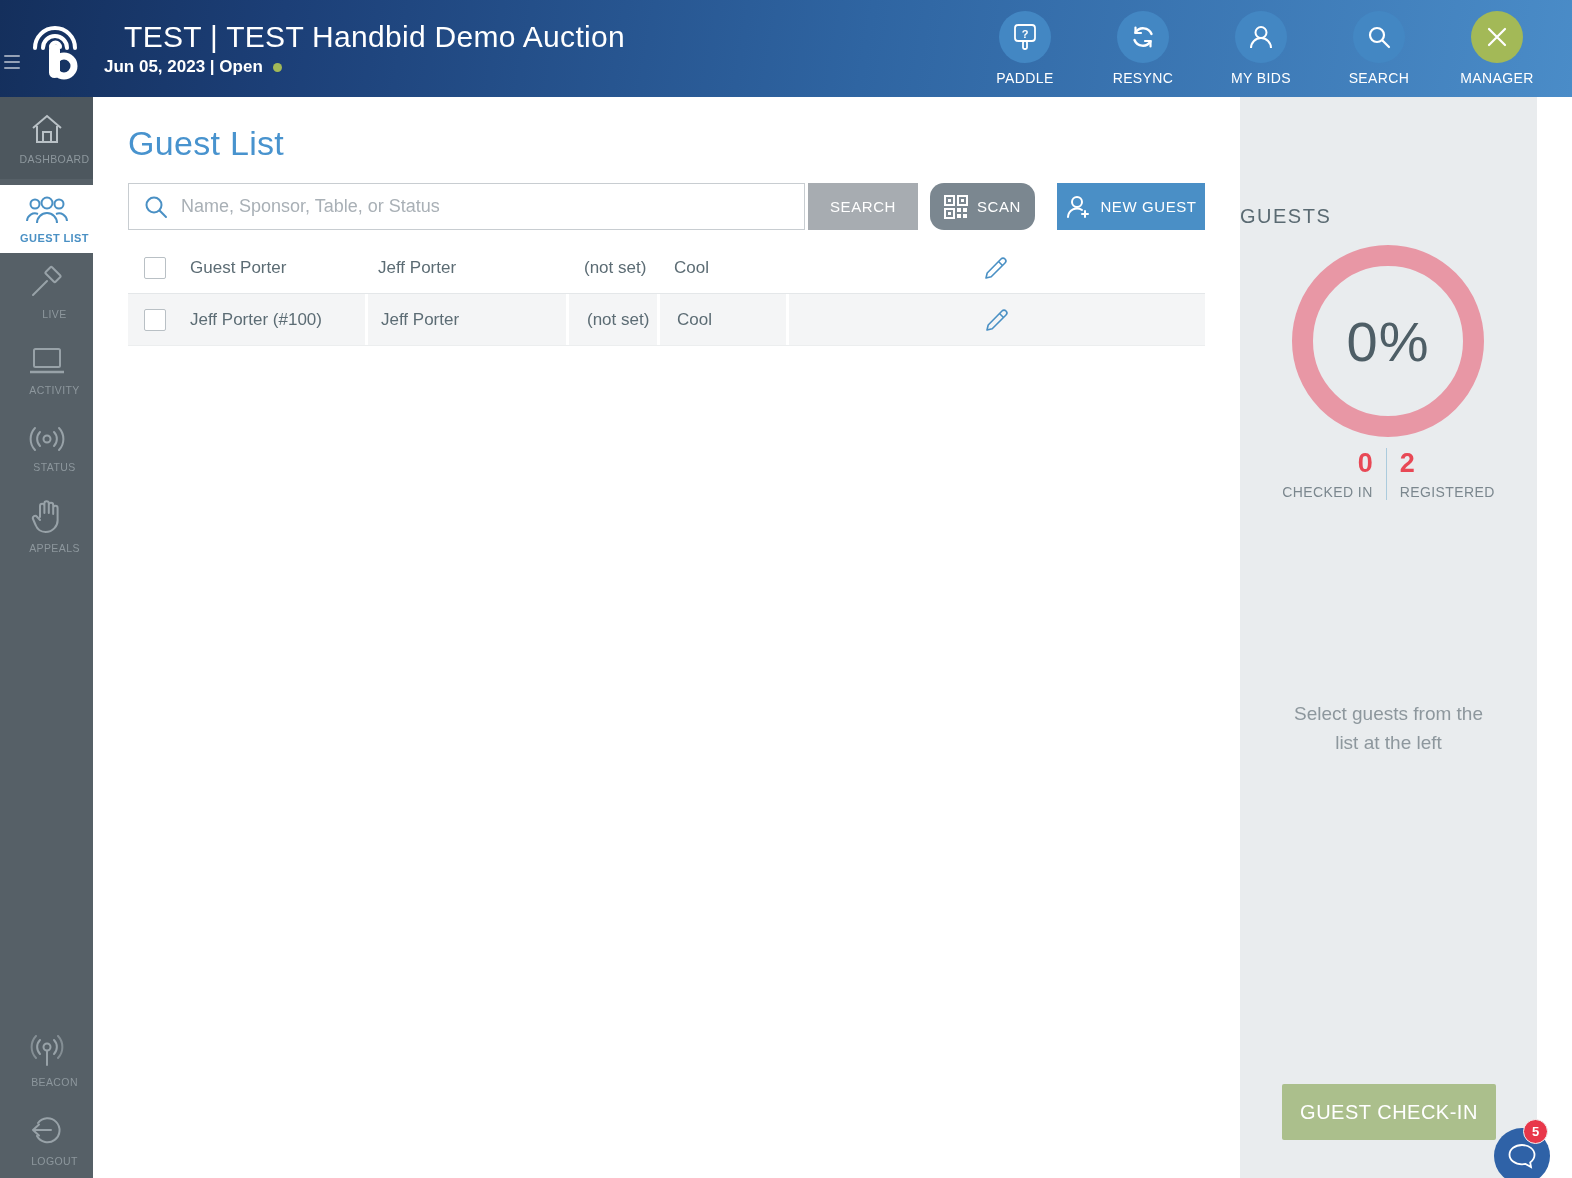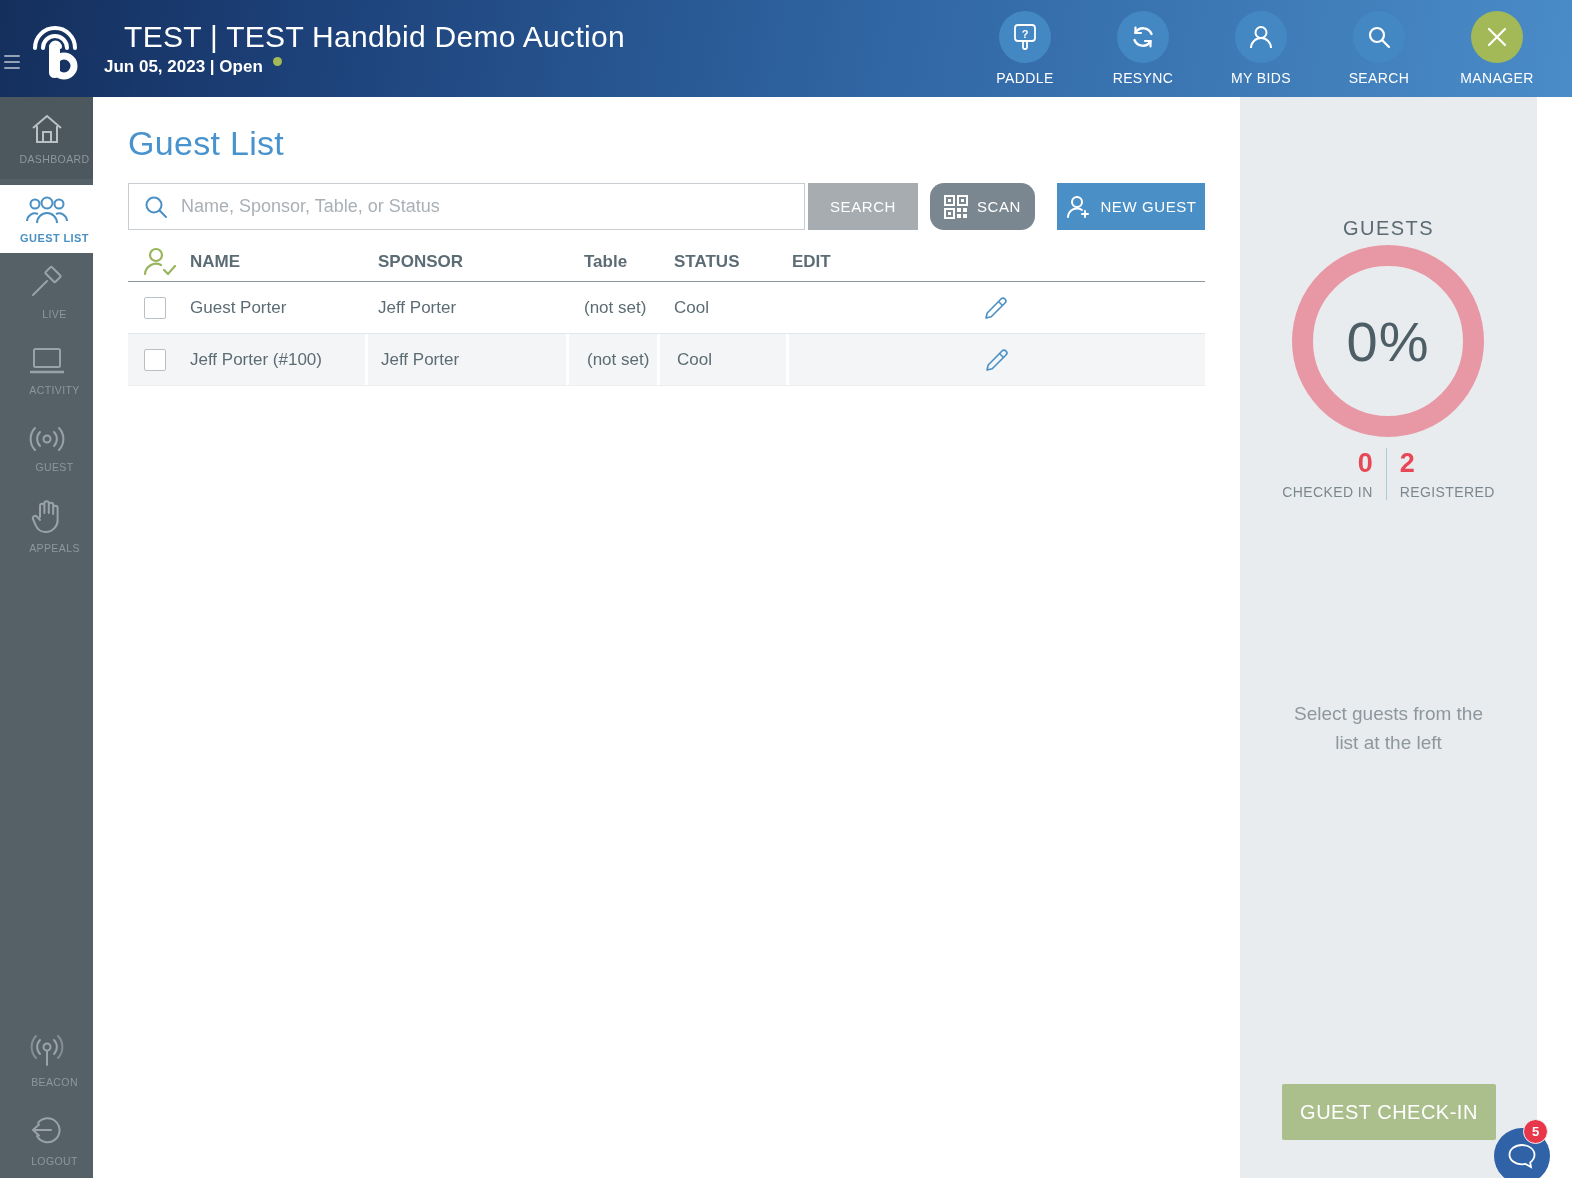--- a/index.html
+++ b/index.html
@@ -10,21 +10,21 @@
   .header {
     height:97px; width:100%;
     background:linear-gradient(100deg,#142f5c 0%, #1c3f77 18%, #2f65a2 55%, #4a8cc8 100%);
     display:flex; align-items:center; position:relative;
   }
   .hamburger { position:absolute; left:4px; top:55px; width:16px; display:flex; flex-direction:column; gap:4px; }
   .hamburger span { height:2px; background:rgba(255,255,255,.55); border-radius:1px; }
   .logo { margin-left:22px; width:66px; height:70px; flex:none; }
   .title-block { margin-left:16px; color:#fff; }
   .app-title { font-size:30px; font-weight:300; letter-spacing:.3px;margin-left:20px; }
-  .app-subtitle { margin-top:3px; font-size:17px; font-weight:700; display:flex; gap:10px; }
+  .app-subtitle { margin-top:3px; font-size:17px; font-weight:700; display:flex; align-items:center; gap:10px; }
   .status-dot { width:9px; height:9px; border-radius:50%; background:#a3b957; display:inline-block; }
   .header-actions { margin-left:auto; margin-right:36px; display:flex; gap:40px; }
   .h-action { display:flex; flex-direction:column; align-items:center; gap:7px; cursor:pointer; width:78px; }
   .h-circle { width:52px; height:52px; border-radius:50%; background:#4387c3; display:flex; align-items:center; justify-content:center; color:#fff; }
   .h-circle.green { background:#a3b957; }
   .h-label { color:#fff; font-size:14px; font-weight:500; letter-spacing:.4px; }
 
   
   .app-body { display:flex; height:1081px; }
 
@@ -70,21 +70,21 @@
   .c-status { width:129px; padding-left:17px; height:100%; display:flex; align-items:center; }
   .c-edit { flex:1; height:100%; display:flex; align-items:center; justify-content:center; }
   .ghead .c-edit { justify-content:flex-start; padding-left:6px; }
   .grow.striped .c-sponsor, .grow.striped .c-table, .grow.striped .c-status, .grow.striped .c-edit { border-left:3px solid #fff; }
   .ghead .c-select { padding-left:14px; }
   .checkbox { width:22px; height:22px; border:1px solid #b9c0c5; border-radius:2px; background:#fff; cursor:pointer; }
   .edit-btn { background:none; border:none; color:#4a90c4; cursor:pointer; }
 
   
   .right-panel { width:297px; background:#e9ecee; position:relative; flex:none; }
-  .rp-title { position:absolute; top:120px; width:100%; text-align:center; color:#5a6a72; font-size:20px; letter-spacing:1.5px; font-weight:400; }
+  .rp-title { position:absolute; top:108px; width:100%; text-align:left; color:#5a6a72; font-size:20px; letter-spacing:1.5px; font-weight:400; }
   .donut { position:absolute; left:52px; top:148px; width:192px; height:192px; border-radius:50%;
            border:21px solid #e897a5; display:flex; align-items:center; justify-content:center; }
   .donut-pct { font-size:56px; font-weight:200; color:#4e5e66; letter-spacing:1px; }
   .rp-stats { position:absolute; top:351px; width:100%; display:flex; justify-content:center; }
   .stat { display:flex; flex-direction:column; }
   .stat-num { font-size:27px; font-weight:600; color:#e84855; }
   .stat-label { margin-top:5px; font-size:14px; color:#7b878e; letter-spacing:.4px; }
   .stat-left { align-items:flex-end; text-align:right; padding-right:13px; }
   .stat-right { align-items:flex-start; padding-left:13px; }
   .stat-divider { width:1px; background:#abcbdd; }
@@ -220,21 +220,21 @@
       <span class="s-label">ACTIVITY</span>
     </div>
     <div class="s-item plain">
       <svg width="44" height="30" viewBox="0 0 44 30" fill="none" stroke="currentColor" stroke-width="2" stroke-linecap="round">
         <circle cx="22" cy="15" r="3.5"></circle>
         <path d="M15 8 a10 10 0 0 0 0 14"></path>
         <path d="M10 4 a16 16 0 0 0 0 22"></path>
         <path d="M29 8 a10 10 0 0 1 0 14"></path>
         <path d="M34 4 a16 16 0 0 1 0 22"></path>
       </svg>
-      <span class="s-label">GUEST</span>
+      <span class="s-label">STATUS</span>
     </div>
     <div class="s-item plain">
       <svg width="34" height="36" viewBox="0 0 34 36" fill="none" stroke="currentColor" stroke-width="2" stroke-linecap="round">
         <path d="M10 18 V7 a2.2 2.2 0 0 1 4.4 0 V14 M14.4 14 V4.5 a2.2 2.2 0 0 1 4.4 0 V14 M18.8 14 V6 a2.2 2.2 0 0 1 4.4 0 V15 M23.2 15 V9 a2.2 2.2 0 0 1 4.4 0 V20 a12 12 0 0 1 -12 13 a11 11 0 0 1 -10 -7 L3 20 a2.3 2.3 0 0 1 4 -2.2 L10 21"></path>
       </svg>
       <span class="s-label">APPEALS</span>
     </div>
 
     <div class="s-spacer"></div>
 
@@ -289,34 +289,20 @@
         <svg width="26" height="26" viewBox="0 0 26 26" fill="none" stroke="#fff" stroke-width="2" stroke-linecap="round">
           <circle cx="12" cy="8" r="5"></circle>
           <path d="M3 23 a9 9 0 0 1 14 -7"></path>
           <path d="M20 17 v6 M17 20 h6"></path>
         </svg>
         <span>NEW GUEST</span>
       </button>
     </div>
 
     <div class="gtable">
-      <div class="ghead">
-        <div class="c-select">
-          <svg width="36" height="32" viewBox="0 0 36 32" fill="none" stroke="#9ab45a" stroke-width="2.2" stroke-linecap="round">
-            <circle cx="14" cy="9" r="6"></circle>
-            <path d="M3 28 a11 11 0 0 1 16 -9"></path>
-            <path d="M22 24 l4 4 l7 -8"></path>
-          </svg>
-        </div>
-        <div class="c-name">NAME</div>
-        <div class="c-sponsor">SPONSOR</div>
-        <div class="c-table">Table</div>
-        <div class="c-status">STATUS</div>
-        <div class="c-edit">EDIT</div>
-      </div>
 
       <div class="grow">
         <div class="c-select">
             <div class="checkbox"></div>
           </div>
         <div class="c-name">Guest Porter</div>
         <div class="c-sponsor">Jeff Porter</div>
         <div class="c-table">(not set)</div>
         <div class="c-status">Cool</div>
         <div class="c-edit">

